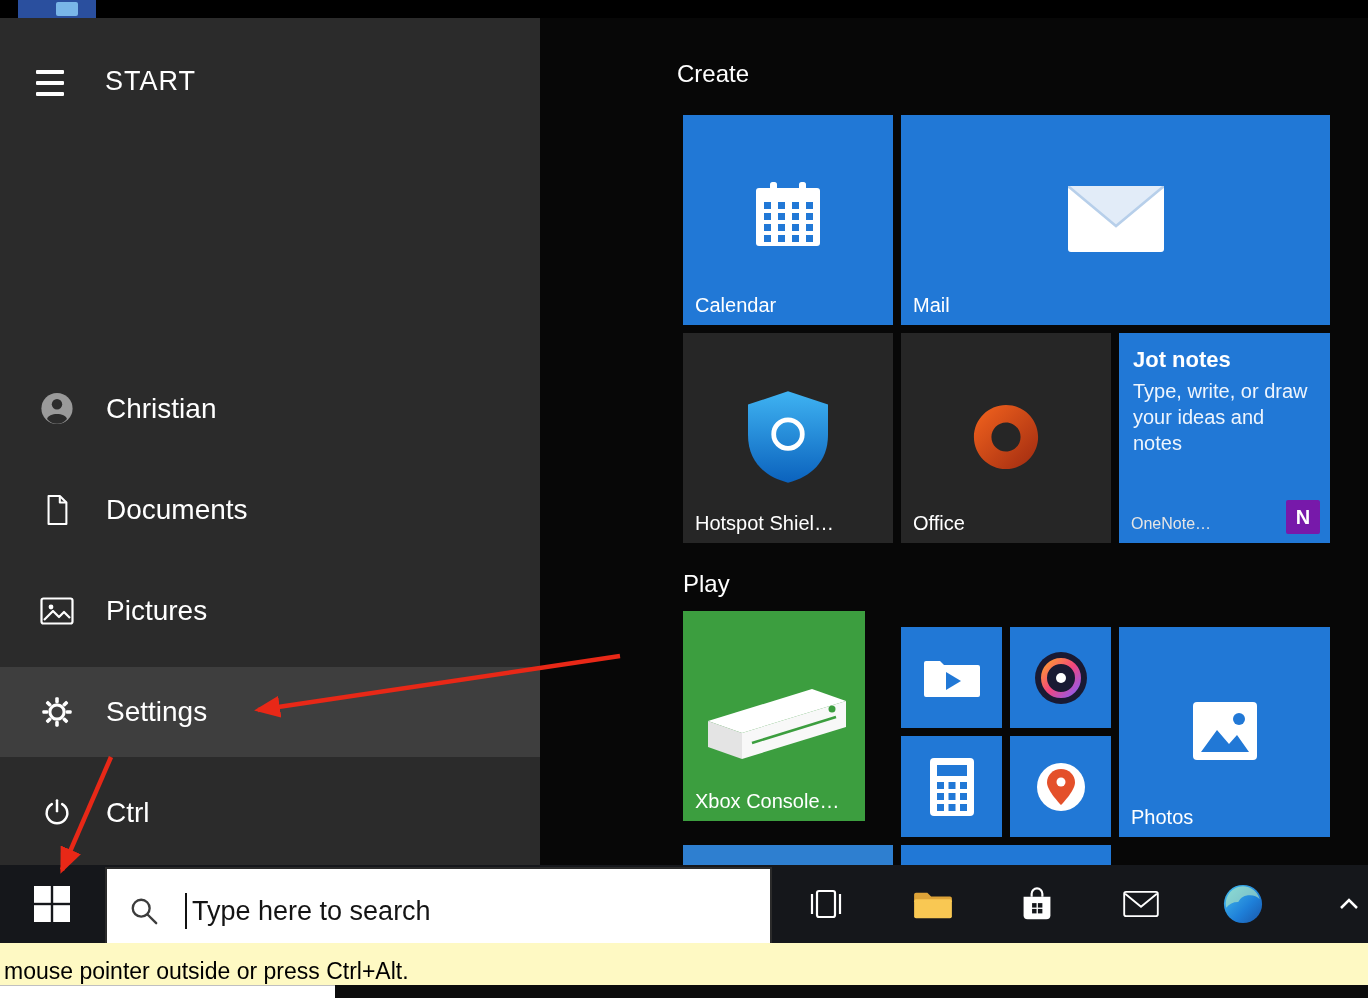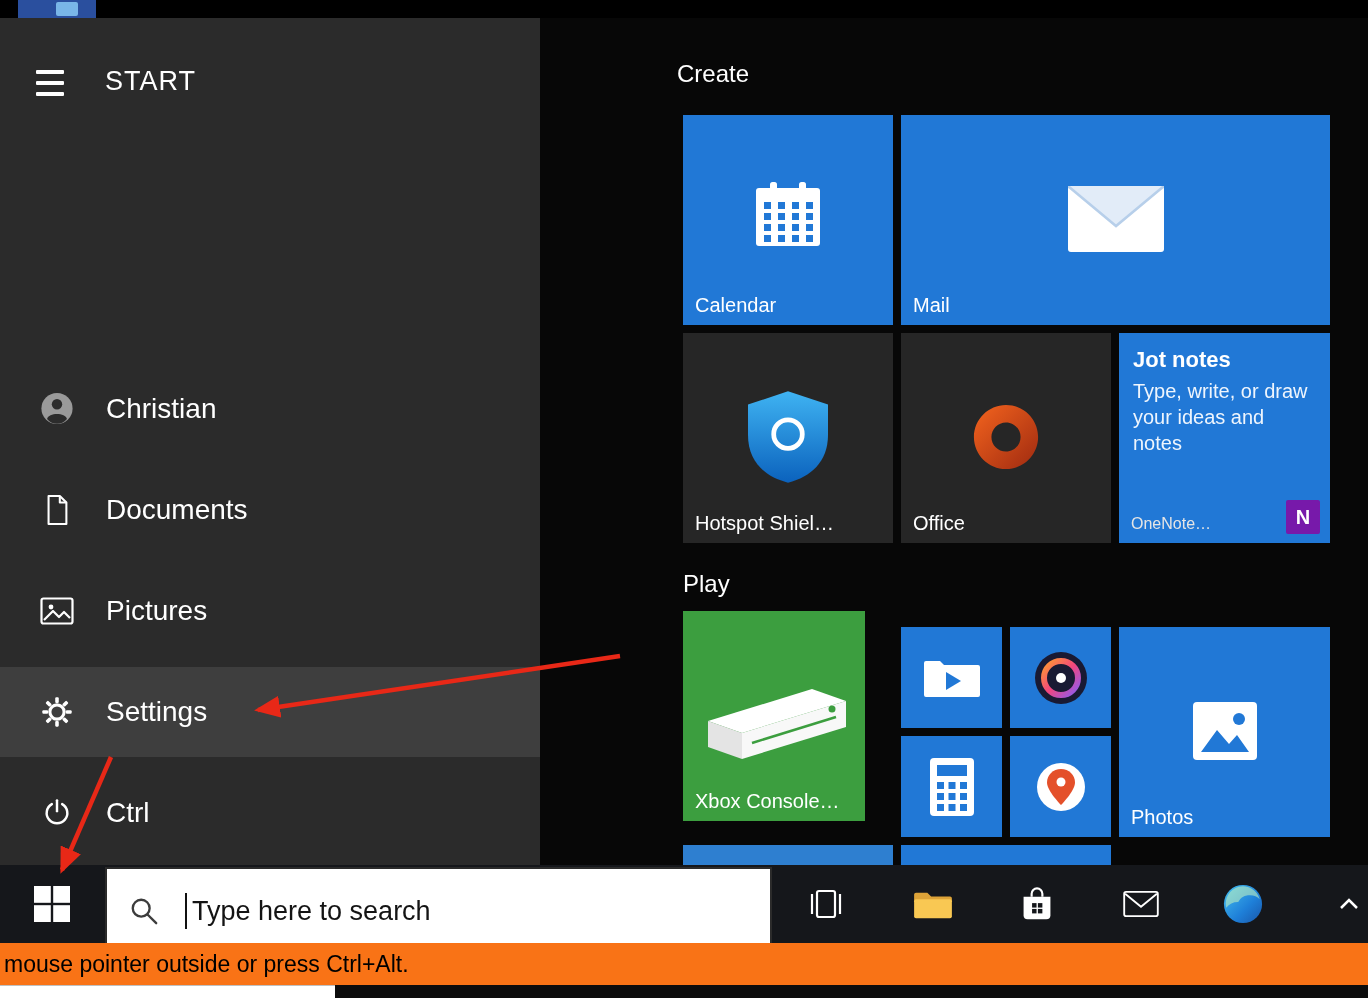--- a/index.html
+++ b/index.html
@@ -39,21 +39,21 @@
 
   
   .taskbar{position:absolute;left:0;top:865px;width:1368px;height:78px;background:var(--tb)}
   .tb-btn{position:absolute;top:0;height:78px;display:flex;align-items:center;justify-content:center;cursor:pointer}
   .searchbox{position:absolute;left:105px;top:2px;width:667px;height:88px;background:#fff;border:2px solid #2b2b2b;display:flex;align-items:center}
   .search-caret{width:2px;height:36px;background:#111;margin-left:26px;flex:0 0 auto}
   .search-input{flex:1;border:none;outline:none;font-size:27px;font-family:"Liberation Sans",sans-serif;color:#111;margin-left:5px;background:transparent}
   .search-input::placeholder{color:#141414;opacity:1}
 
   
-  .statusbar{position:absolute;left:0;top:943px;width:1368px;height:42px;background:#f97316;display:flex;align-items:center}
+  .statusbar{position:absolute;left:0;top:943px;width:1368px;height:42px;background:#fef9c3;display:flex;align-items:flex-end}
   .status-text{margin-left:4px;font-size:23px;color:#000}
   .bottom-left{position:absolute;left:0;top:985px;width:335px;height:13px;background:#fff;border-top:1px solid #c0c0c0}
   .bottom-right{position:absolute;left:335px;top:985px;width:1033px;height:13px;background:#0c0c0c}
 
   .annotations{position:absolute;left:0;top:0;width:1368px;height:998px;pointer-events:none;z-index:60}
 </style>
 </head>
 <body>
 
 <div class="screen">

